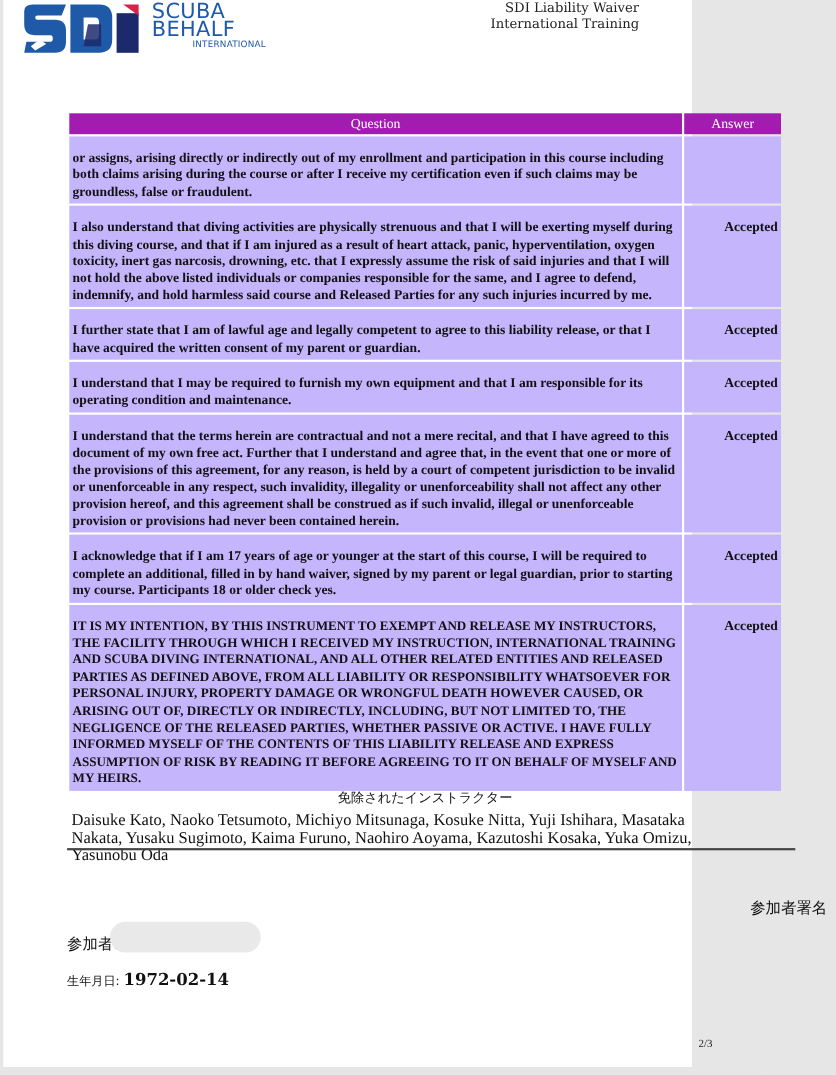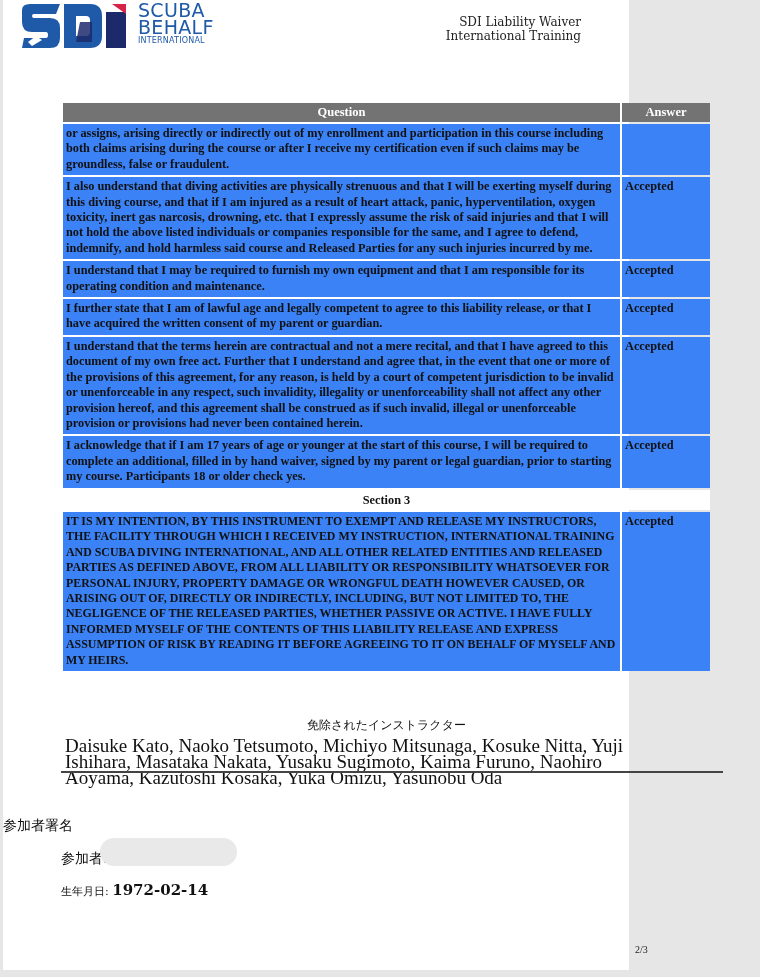--- a/index.html
+++ b/index.html
@@ -6,55 +6,55 @@
     html, body { width: 760px; height: 977px; background: #e6e6e6; overflow: hidden; }
     body { position: relative; font-family: "DejaVu Serif", serif; }
     .page {
       position: absolute; left: 3px; top: 0; width: 626px; height: 970px;
       background: #ffffff;
     }
     .logo { position: absolute; left: 17px; top: 2px; width: 200px; height: 48px; }
     .logo-mark { position: absolute; left: 0; top: 0; width: 112px; height: 48px; }
     .logo-text { position: absolute; left: 118px; top: 0; color: #1f5aa8; font-family: "DejaVu Sans", sans-serif; }
     .logo-text .l1, .logo-text .l2 { display: block; font-size: 19px; line-height: 17px; letter-spacing: 0.3px; }
-    .logo-text .l3 { display: block; font-size: 8px; line-height: 10px; letter-spacing: 0.2px; }
+    .logo-text .l3 { display: block; font-size: 8px; line-height: 10px; letter-spacing: 0.2px; margin-left: 37px; }
     .header-right {
-      position: absolute; right: 48px; top: 15px; text-align: right;
+      position: absolute; right: 48px; top: 0; text-align: right;
       font-family: "DejaVu Serif", serif; font-size: 12px; line-height: 14px; color: #222;
     }
     table.waiver {
       position: absolute; left: 58px; top: 101px; width: 651px;
       border-collapse: separate; border-spacing: 2px;
       font-family: "Liberation Serif", serif;
     }
     table.waiver th {
-      background: #737373; color: #fff; font-weight: bold;
+      background: #a21caf; color: #fff; font-weight: normal;
       font-size: 12.5px; height: 19px; text-align: center; padding: 0 3px;
     }
     table.waiver th.q { width: 557px; }
     table.waiver td {
-      background: #3b82f6; color: #111; font-weight: bold;
-      font-size: 12.3px; line-height: 15.4px; vertical-align: top; padding: 2px 3px 3px 3px;
+      background: #c4b5fd; color: #111; font-weight: bold;
+      font-size: 12.3px; line-height: 15.4px; vertical-align: top; padding: 12px 3px 3px 3px;
     }
-    table.waiver td.a { padding-left: 3px; }
+    table.waiver td.a { padding-left: 3px; text-align: right; }
     table.waiver tr.section td {
       background: #ffffff; text-align: center; padding: 3px 0 2px 0;
     }
     table.waiver td.caps { font-size: 11.9px; }
     .released-title {
       position: absolute; left: 58px; width: 651px; top: 717px; text-align: center;
       font-family: Liberation Serif, serif; font-size: 12px; color: #111;
     }
     .names {
       position: absolute; left: 62px; top: 738px; width: 600px;
-      font-family: "Liberation Serif", serif; font-size: 19px; line-height: 16px; color: #111;
+      font-family: "Liberation Serif", serif; font-size: 15px; line-height: 16px; color: #111;
     }
     .rule { position: absolute; left: 58px; top: 771px; width: 662px; height: 2px; background: #444; }
     .sig-title {
-      position: absolute; left: 0; width: 749px; top: 817px; text-align: left;
+      position: absolute; left: 0; width: 749px; top: 817px; text-align: right;
       font-family: "DejaVu Sans", sans-serif; font-size: 14px; color: #111;
     }
     .participant {
       position: absolute; left: 58px; top: 850px;
       font-family: "DejaVu Sans", sans-serif; font-size: 14px; color: #111;
     }
     .redact {
       position: absolute; left: 97px; top: 838px; width: 137px; height: 28px;
       border-radius: 14px; background: #e9e9e9;
     }
@@ -107,37 +107,34 @@
     <tbody>
       <tr>
         <td>or assigns, arising directly or indirectly out of my enrollment and participation in this course including both claims arising during the course or after I receive my certification even if such claims may be groundless, false or fraudulent.</td>
         <td class="a"></td>
       </tr>
       <tr>
         <td>I also understand that diving activities are physically strenuous and that I will be exerting myself during this diving course, and that if I am injured as a result of heart attack, panic, hyperventilation, oxygen toxicity, inert gas narcosis, drowning, etc. that I expressly assume the risk of said injuries and that I will not hold the above listed individuals or companies responsible for the same, and I agree to defend, indemnify, and hold harmless said course and Released Parties for any such injuries incurred by me.</td>
         <td class="a">Accepted</td>
       </tr>
       <tr>
-        <td>I understand that I may be required to furnish my own equipment and that I am responsible for its operating condition and maintenance.</td>
+        <td>I further state that I am of lawful age and legally competent to agree to this liability release, or that I have acquired the written consent of my parent or guardian.</td>
         <td class="a">Accepted</td>
       </tr>
       <tr>
-        <td>I further state that I am of lawful age and legally competent to agree to this liability release, or that I have acquired the written consent of my parent or guardian.</td>
+        <td>I understand that I may be required to furnish my own equipment and that I am responsible for its operating condition and maintenance.</td>
         <td class="a">Accepted</td>
       </tr>
       <tr>
         <td>I understand that the terms herein are contractual and not a mere recital, and that I have agreed to this document of my own free act. Further that I understand and agree that, in the event that one or more of the provisions of this agreement, for any reason, is held by a court of competent jurisdiction to be invalid or unenforceable in any respect, such invalidity, illegality or unenforceability shall not affect any other provision hereof, and this agreement shall be construed as if such invalid, illegal or unenforceable provision or provisions had never been contained herein.</td>
         <td class="a">Accepted</td>
       </tr>
       <tr>
         <td>I acknowledge that if I am 17 years of age or younger at the start of this course, I will be required to complete an additional, filled in by hand waiver, signed by my parent or legal guardian, prior to starting my course. Participants 18 or older check yes.</td>
         <td class="a">Accepted</td>
-      </tr>
-      <tr class="section">
-        <td colspan="2">Section 3</td>
       </tr>
       <tr>
         <td class="caps">IT IS MY INTENTION, BY THIS INSTRUMENT TO EXEMPT AND RELEASE MY INSTRUCTORS, THE FACILITY THROUGH WHICH I RECEIVED MY INSTRUCTION, INTERNATIONAL TRAINING AND SCUBA DIVING INTERNATIONAL, AND ALL OTHER RELATED ENTITIES AND RELEASED PARTIES AS DEFINED ABOVE, FROM ALL LIABILITY OR RESPONSIBILITY WHATSOEVER FOR PERSONAL INJURY, PROPERTY DAMAGE OR WRONGFUL DEATH HOWEVER CAUSED, OR ARISING OUT OF, DIRECTLY OR INDIRECTLY, INCLUDING, BUT NOT LIMITED TO, THE NEGLIGENCE OF THE RELEASED PARTIES, WHETHER PASSIVE OR ACTIVE. I HAVE FULLY INFORMED MYSELF OF THE CONTENTS OF THIS LIABILITY RELEASE AND EXPRESS ASSUMPTION OF RISK BY READING IT BEFORE AGREEING TO IT ON BEHALF OF MYSELF AND MY HEIRS.</td>
         <td class="a">Accepted</td>
       </tr>
     </tbody>
   </table>
 
   <div class="released-title">免除されたインストラクター</div>
   <div class="names">Daisuke Kato, Naoko Tetsumoto, Michiyo Mitsunaga, Kosuke Nitta, Yuji Ishihara, Masataka Nakata, Yusaku Sugimoto, Kaima Furuno, Naohiro Aoyama, Kazutoshi Kosaka, Yuka Omizu, Yasunobu Oda</div>

